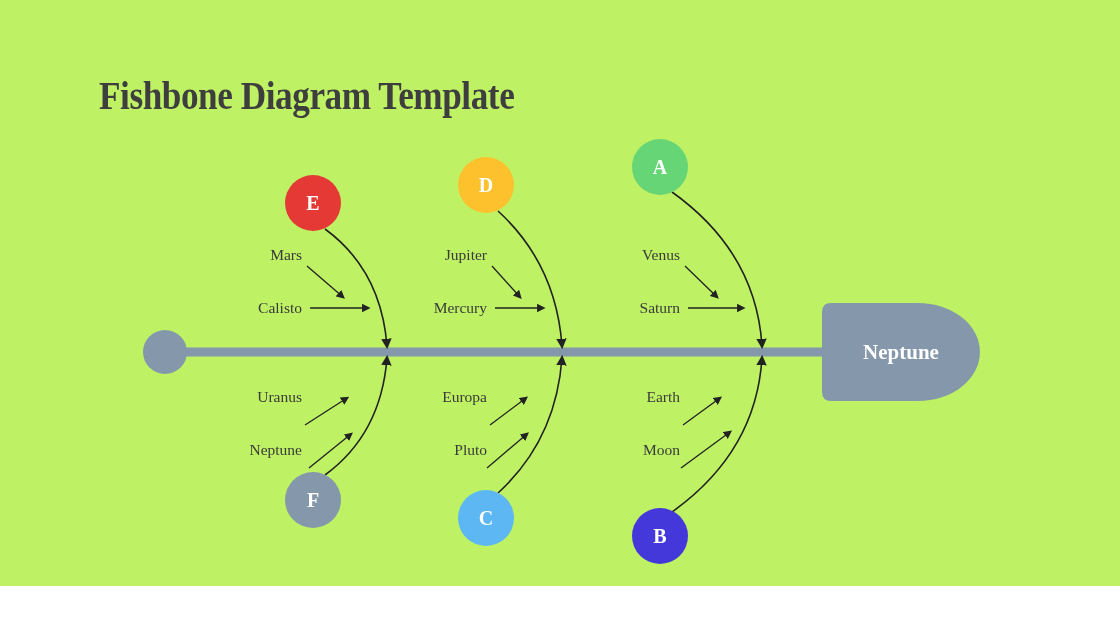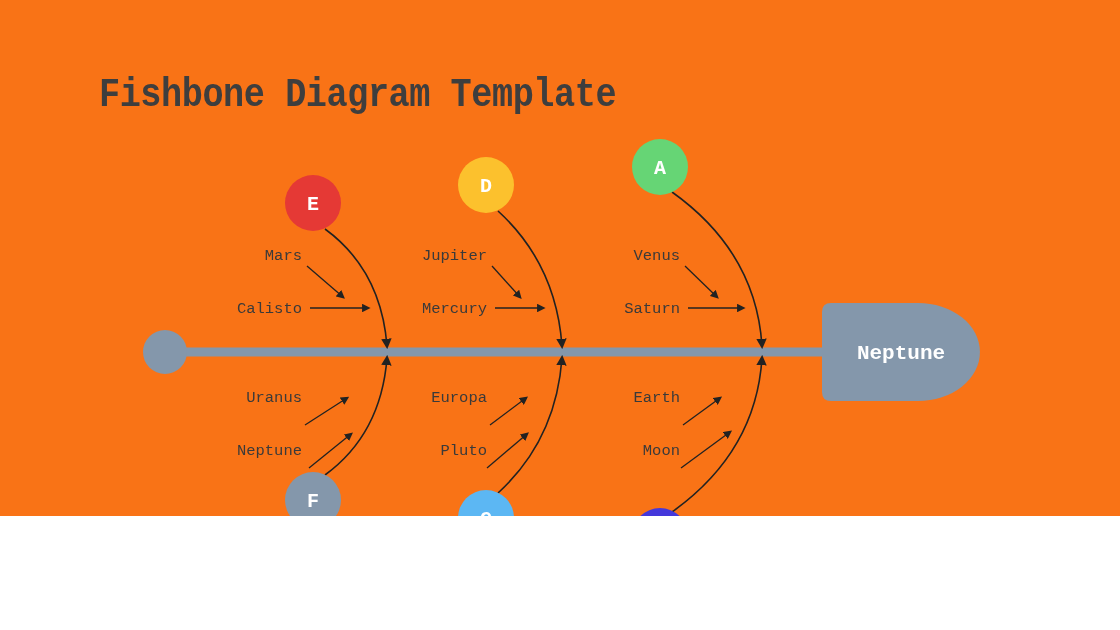--- a/index.html
+++ b/index.html
@@ -1,18 +1,18 @@
 <!DOCTYPE html>
 <html><head>
 <meta charset="utf-8">
 <style>
   html,body{margin:0;padding:0;background:#ffffff;}
   .slide{
-    position:relative;width:1120px;height:516px;background:#f97316;overflow:hidden;
-    font-family:Liberation Mono, monospace;
+    position:relative;width:1120px;height:586px;background:#bef264;overflow:hidden;
+    font-family:Liberation Serif, serif;
   }
   .title{
     position:absolute;left:99px;top:76px;margin:0;
     font-size:40px;font-weight:700;color:#3E3E3E;line-height:1;
     letter-spacing:-0.5px;
     transform:scaleX(0.88);transform-origin:left center;
     white-space:nowrap;
   }
   .diagram{position:absolute;left:0;top:0;}
   .bone{fill:none;stroke:#222222;stroke-width:1.6;}

